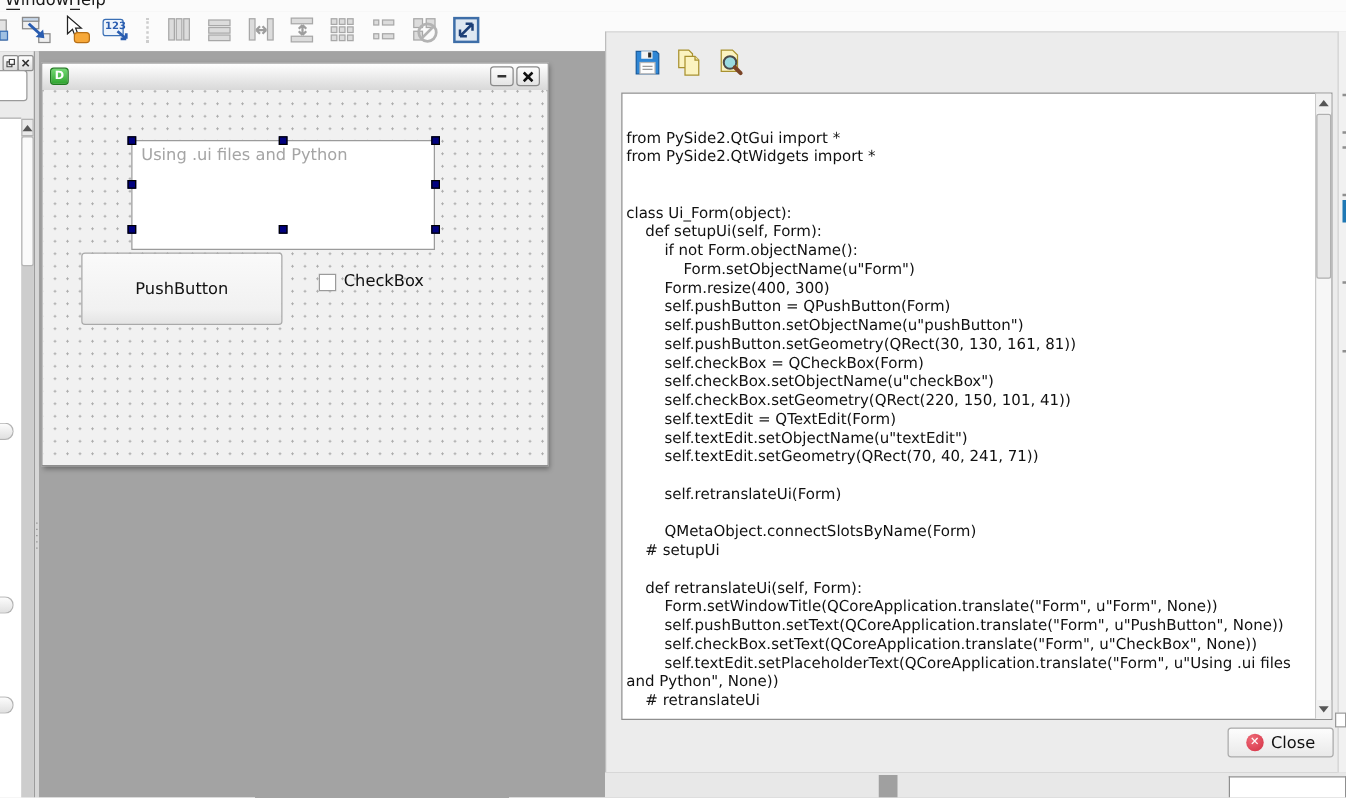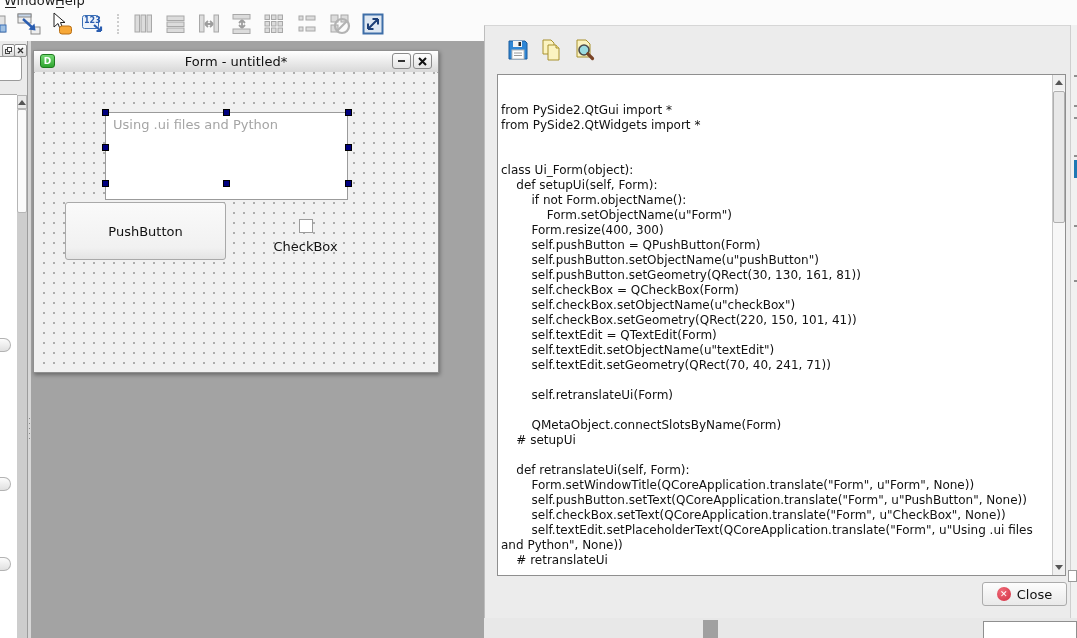--- a/index.html
+++ b/index.html
@@ -37,21 +37,21 @@
   .formwin{position:absolute;left:33px;top:50px;width:406px;height:323px;background:#f1f1f1;border:1px solid #8f8f8f;box-shadow:1px 2px 4px rgba(0,0,0,0.35);box-sizing:border-box;}
   .fw-title{position:absolute;left:0;top:0;right:0;height:21px;background:linear-gradient(#ffffff,#d8d8d8);border-bottom:1px solid #a9a9a9;}
   .fw-title .txt{position:absolute;left:0;right:0;top:3px;text-align:center;font-size:13px;color:#111;}
   .fw-icon{position:absolute;left:6px;top:3px;width:15px;height:14px;border-radius:3px;background:linear-gradient(#74d974,#2fa52f);border:1px solid #1e7a1e;box-sizing:border-box;color:#fff;font-size:9px;font-weight:bold;text-align:center;line-height:12px;}
   .fw-btn{position:absolute;top:2px;width:19px;height:16px;background:linear-gradient(#fdfdfd,#e4e4e4);border:1px solid #8a8a8a;border-radius:3px;box-sizing:border-box;display:flex;align-items:center;justify-content:center;}
   .fw-body{position:absolute;left:1px;top:21px;right:1px;bottom:1px;background-color:#f1f1f1;background-image:radial-gradient(circle,#aeaeae 0.9px,transparent 1px);background-size:10px 10px;background-position:4px 6px;}
   .textedit{position:absolute;left:71px;top:61px;width:243px;height:88px;background:#fff;border:1px solid #9b9b9b;box-sizing:border-box;}
   .textedit .ph{position:absolute;left:7px;top:4px;font-size:13px;color:#a5a5a5;}
   .handle{position:absolute;width:7px;height:7px;background:#00007f;border:1px solid #000;box-sizing:border-box;}
   .pushbtn{position:absolute;left:31px;top:151px;width:161px;height:58px;background:linear-gradient(#fafafa,#f1f1f1 80%,#e4e4e4);border:1px solid #a9a9a9;border-radius:3px;box-sizing:border-box;display:flex;align-items:center;justify-content:center;font-size:13px;color:#111;}
-  .chkbox{position:absolute;left:221px;top:168px;width:101px;height:41px;display:flex;align-items:center;gap:6px;font-size:13px;color:#111;flex-direction:column;}
+  .chkbox{position:absolute;left:221px;top:154px;width:101px;height:41px;display:flex;align-items:center;gap:6px;font-size:13px;color:#111;}
   .chkbox .box{width:14px;height:14px;background:#fff;border:1px solid #9b9b9b;box-sizing:border-box;}
 
   
   .dialog{position:absolute;left:484px;top:25px;width:593px;height:593px;background:#ececec;border-left:1px solid #bdbdbd;border-top:1px solid #d6d6d6;box-sizing:border-box;}
   .dlg-icon{position:absolute;top:11px;width:26px;height:26px;display:flex;align-items:center;justify-content:center;}
   .codeview{position:absolute;left:12px;top:48px;width:569px;height:502px;background:#fff;border:1px solid #8f8f8f;box-sizing:border-box;}
   .codetext{position:absolute;left:3px;top:4px;right:20px;bottom:2px;font-family:"DejaVu Sans",sans-serif;font-size:12px;line-height:15px;color:#111;white-space:pre;overflow:hidden;margin-top:24px;}
   .csb{position:absolute;right:0;top:0;width:13px;height:500px;background:#f7f7f7;border-left:1px solid #c9c9c9;box-sizing:border-box;}
   .csb .btn{position:absolute;left:0;width:12px;height:15px;background:#f0f0f0;display:flex;align-items:center;justify-content:center;}
   .csb .thumb{position:absolute;left:0;top:16px;width:12px;height:132px;background:#e8e8e8;border:1px solid #b0b0b0;box-sizing:border-box;border-radius:2px;}
@@ -222,21 +222,20 @@
     <i style="top:377px;"></i>
       <i style="top:382px;"></i>
       <i style="top:387px;"></i>
       <i style="top:392px;"></i>
       <i style="top:397px;"></i>
   </div>
 
   <div class="formwin z2">
     <div class="fw-title">
       <div class="fw-icon">D</div>
-      <div class="txt">Form - untitled*</div>
       <div class="fw-btn" style="left:358px;">
         <div style="width:7px;height:2px;background:#333;"></div>
       </div>
       <div class="fw-btn" style="left:379px;">
         <svg width="9" height="9" viewBox="0 0 9 9">
           <path d="M1 1 L8 8 M8 1 L1 8" stroke="#111" stroke-width="2"></path>
         </svg>
       </div>
     </div>
     <div class="fw-body"></div>

